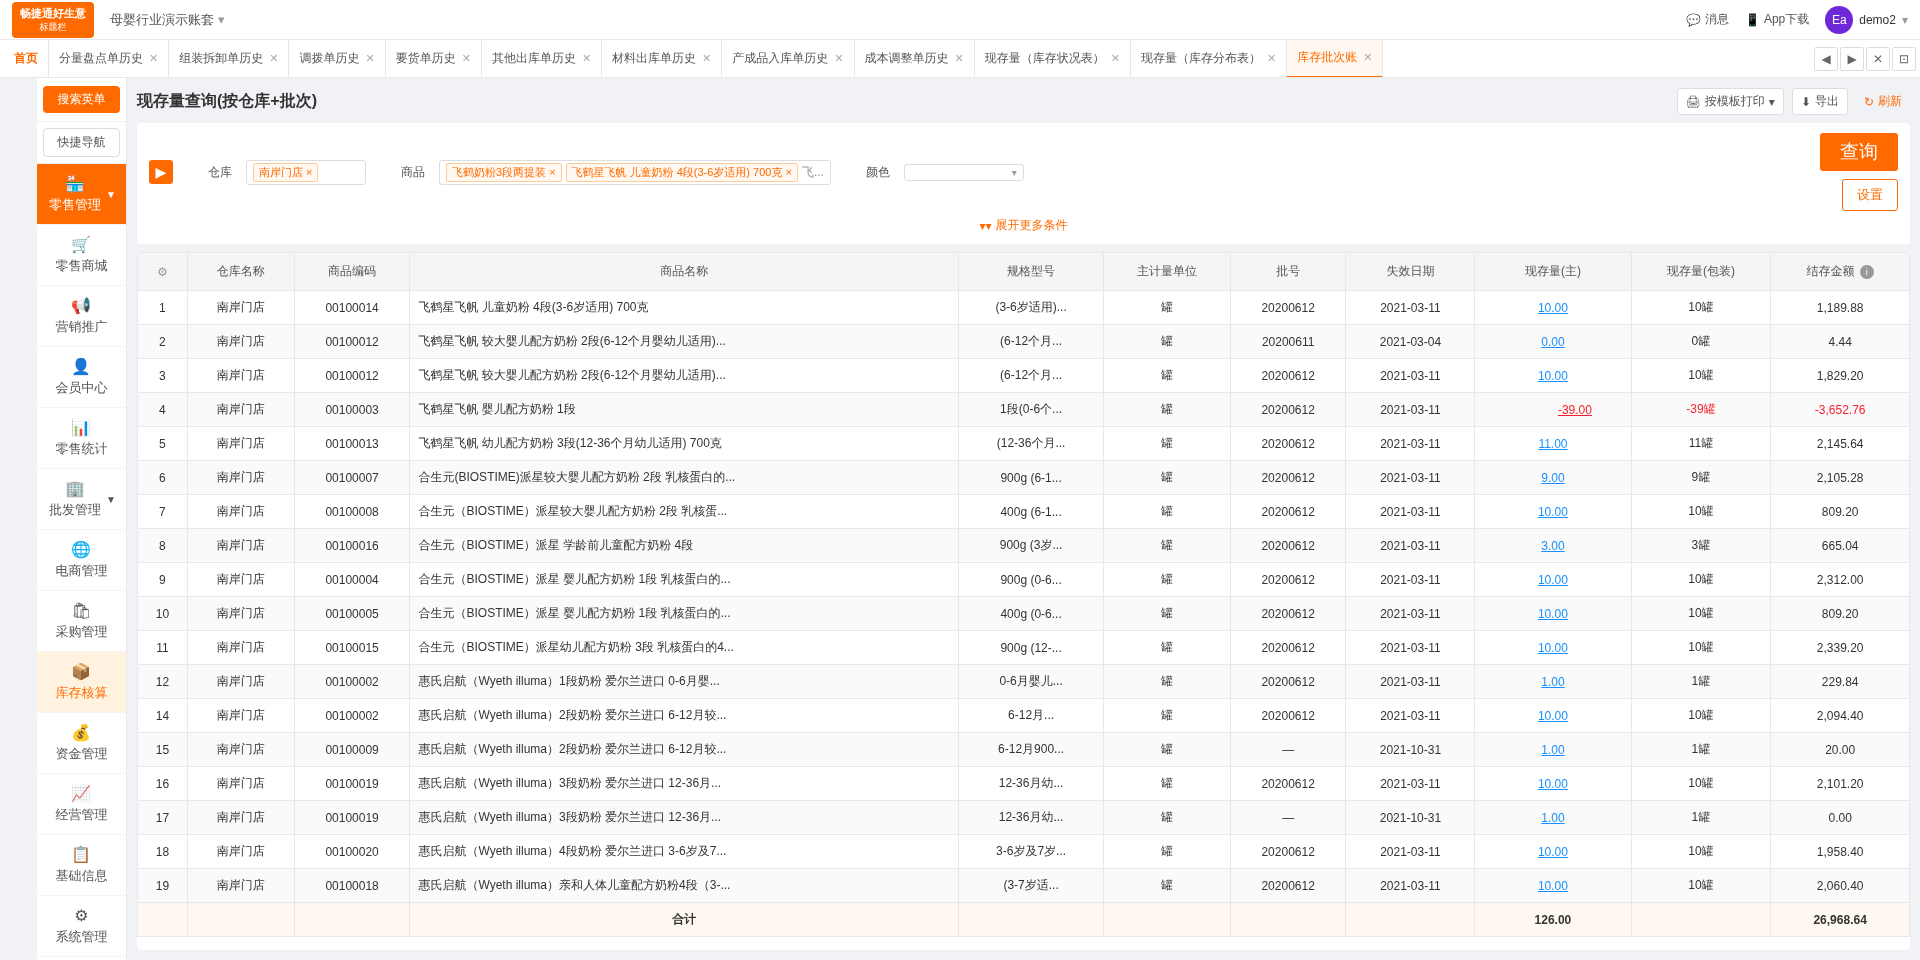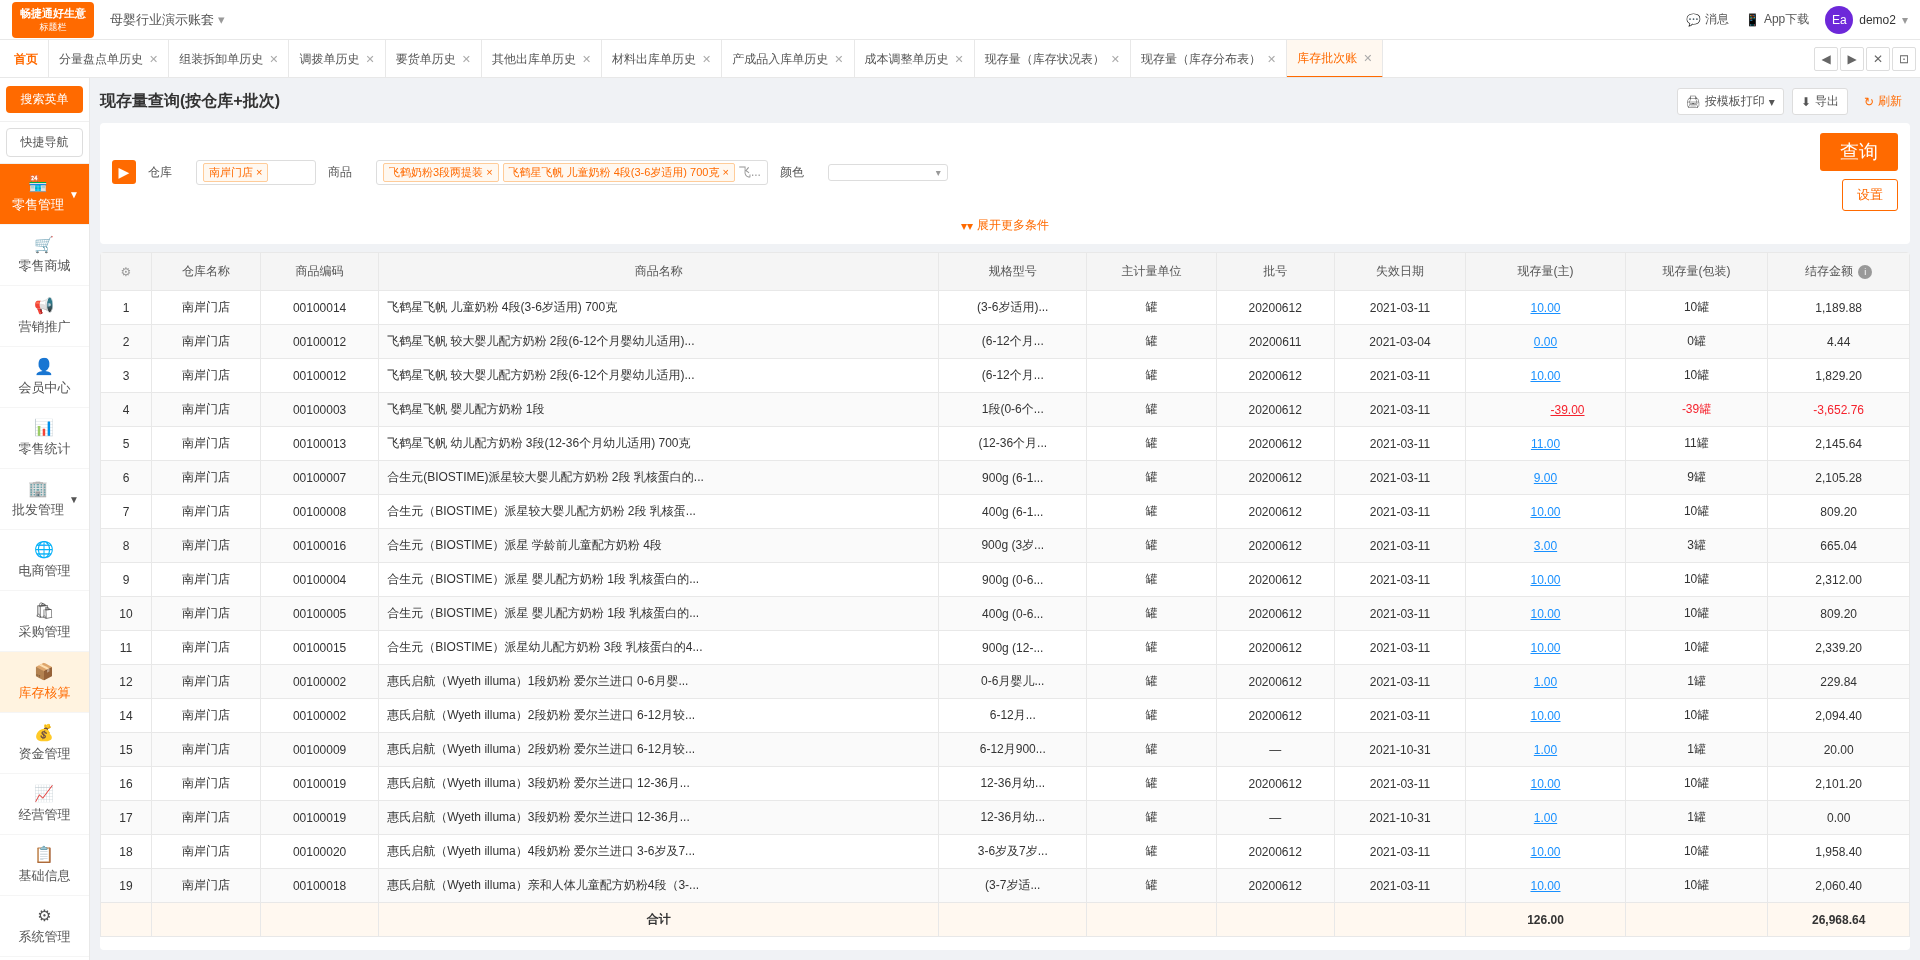--- a/index.html
+++ b/index.html
@@ -11,30 +11,30 @@
     .logo-area .logo-title { font-size: 11px; font-weight: bold; }
     .logo-area .logo-sub { font-size: 9px; }
     .header-dropdown { display: flex; align-items: center; gap: 4px; color: #555; cursor: pointer; font-size: 13px; }
     .header-dropdown .arr { color: #999; }
     .header-right { margin-left: auto; display: flex; align-items: center; gap: 16px; }
     .header-right .msg-btn, .header-right .app-btn { display: flex; align-items: center; gap: 4px; color: #555; font-size: 12px; cursor: pointer; }
     .avatar-area { display: flex; align-items: center; gap: 6px; cursor: pointer; }
     .avatar-circle { width: 28px; height: 28px; border-radius: 50%; background: #6d28d9; display: flex; align-items: center; justify-content: center; color: #fff; font-size: 12px; }
 
     
-    .tab-bar { display: flex; background: #fff; border-bottom: 1px solid #e8e8e8; height: 38px; padding: 0 4px; overflow: hidden; }
+    .tab-bar { display: flex; align-items: center; background: #fff; border-bottom: 1px solid #e8e8e8; height: 38px; padding: 0 4px; overflow: hidden; }
     .tab-item { display: flex; align-items: center; padding: 0 10px; height: 38px; font-size: 12px; color: #555; cursor: pointer; border-right: 1px solid #e8e8e8; white-space: nowrap; flex-shrink: 0; }
     .tab-item.active { color: #ff6a00; border-bottom: 2px solid #ff6a00; background: #fff8f0; }
     .tab-item .tab-close { margin-left: 6px; color: #aaa; font-size: 11px; }
     .tab-item.home { color: #ff6a00; font-weight: bold; }
     .tab-nav-btns { display: flex; align-items: center; gap: 2px; margin-left: auto; }
     .tab-nav-btn { width: 24px; height: 24px; display: flex; align-items: center; justify-content: center; cursor: pointer; color: #666; border: 1px solid #ddd; border-radius: 2px; background: #fff; }
 
     
-    .main-layout { display: flex; height: calc(960px - 78px); }
+    .main-layout { display: flex; height: calc(960px - 78px); padding-left: 37px; }
 
     
     .sidebar { width: 90px; background: #fff; border-right: 1px solid #e8e8e8; display: flex; flex-direction: column; overflow-y: auto; flex-shrink: 0; }
     .sidebar-search { padding: 8px 6px; border-bottom: 1px solid #f0f0f0; }
     .sidebar-search-btn { width: 100%; background: #ff6a00; color: #fff; border: none; border-radius: 4px; padding: 5px 0; cursor: pointer; font-size: 12px; }
     .sidebar-nav-btn { padding: 6px 6px; border-bottom: 1px solid #f0f0f0; }
     .sidebar-nav-btn button { width: 100%; background: #fff; color: #555; border: 1px solid #ddd; border-radius: 4px; padding: 5px 0; cursor: pointer; font-size: 12px; }
     .sidebar-item { padding: 10px 6px; display: flex; flex-direction: column; align-items: center; gap: 3px; cursor: pointer; border-bottom: 1px solid #f5f5f5; color: #555; }
     .sidebar-item.active { background: #ff6a00; color: #fff; }
     .sidebar-item .s-icon { font-size: 16px; }
@@ -48,21 +48,21 @@
     
     .page-header { display: flex; align-items: center; justify-content: space-between; margin-bottom: 8px; }
     .page-actions { display: flex; align-items: center; gap: 8px; }
     .btn-print { display: flex; align-items: center; gap: 4px; color: #555; font-size: 12px; cursor: pointer; padding: 4px 8px; border: 1px solid #ddd; border-radius: 3px; background: #fff; }
     .btn-export { display: flex; align-items: center; gap: 4px; color: #555; font-size: 12px; cursor: pointer; padding: 4px 8px; border: 1px solid #ddd; border-radius: 3px; background: #fff; }
     .btn-refresh { display: flex; align-items: center; gap: 4px; color: #ff6a00; font-size: 12px; cursor: pointer; padding: 4px 8px; }
 
     
     .filter-area { background: #fff; padding: 10px 12px; border-radius: 4px; margin-bottom: 8px; }
     .filter-row { display: flex; align-items: center; gap: 12px; flex-wrap: wrap; }
-    .filter-group { display: flex; align-items: center; gap: 24px; }
+    .filter-group { display: flex; align-items: center; gap: 14px; margin-left: 23px; }
     .filter-label { color: #555; font-size: 12px; white-space: nowrap; }
     .filter-tags-container { display: flex; align-items: center; gap: 4px; border: 1px solid #ddd; border-radius: 3px; padding: 2px 6px; min-width: 120px; background: #fff; }
     .filter-tag { display: flex; align-items: center; gap: 3px; background: #fff8f0; border: 1px solid #ffcc99; border-radius: 2px; padding: 1px 5px; color: #ff6a00; font-size: 11px; }
     .filter-tag .t-close { cursor: pointer; color: #ff6a00; }
     .filter-dots { color: #999; font-size: 12px; cursor: pointer; }
     .filter-expand { display: flex; align-items: center; justify-content: center; color: #ff6a00; font-size: 12px; cursor: pointer; gap: 4px; margin-top: 6px; }
     .btn-query { background: #ff6a00; color: #fff; border: none; border-radius: 3px; padding: 6px 20px; cursor: pointer; font-size: 19px; }
     .btn-settings { background: #fff; color: #ff6a00; border: 1px solid #ff6a00; border-radius: 3px; padding: 6px 14px; cursor: pointer; font-size: 13px; margin-top: 4px; display: block; }
 
     .filter-right { display: flex; flex-direction: column; align-items: flex-end; gap: 4px; margin-left: auto; }

